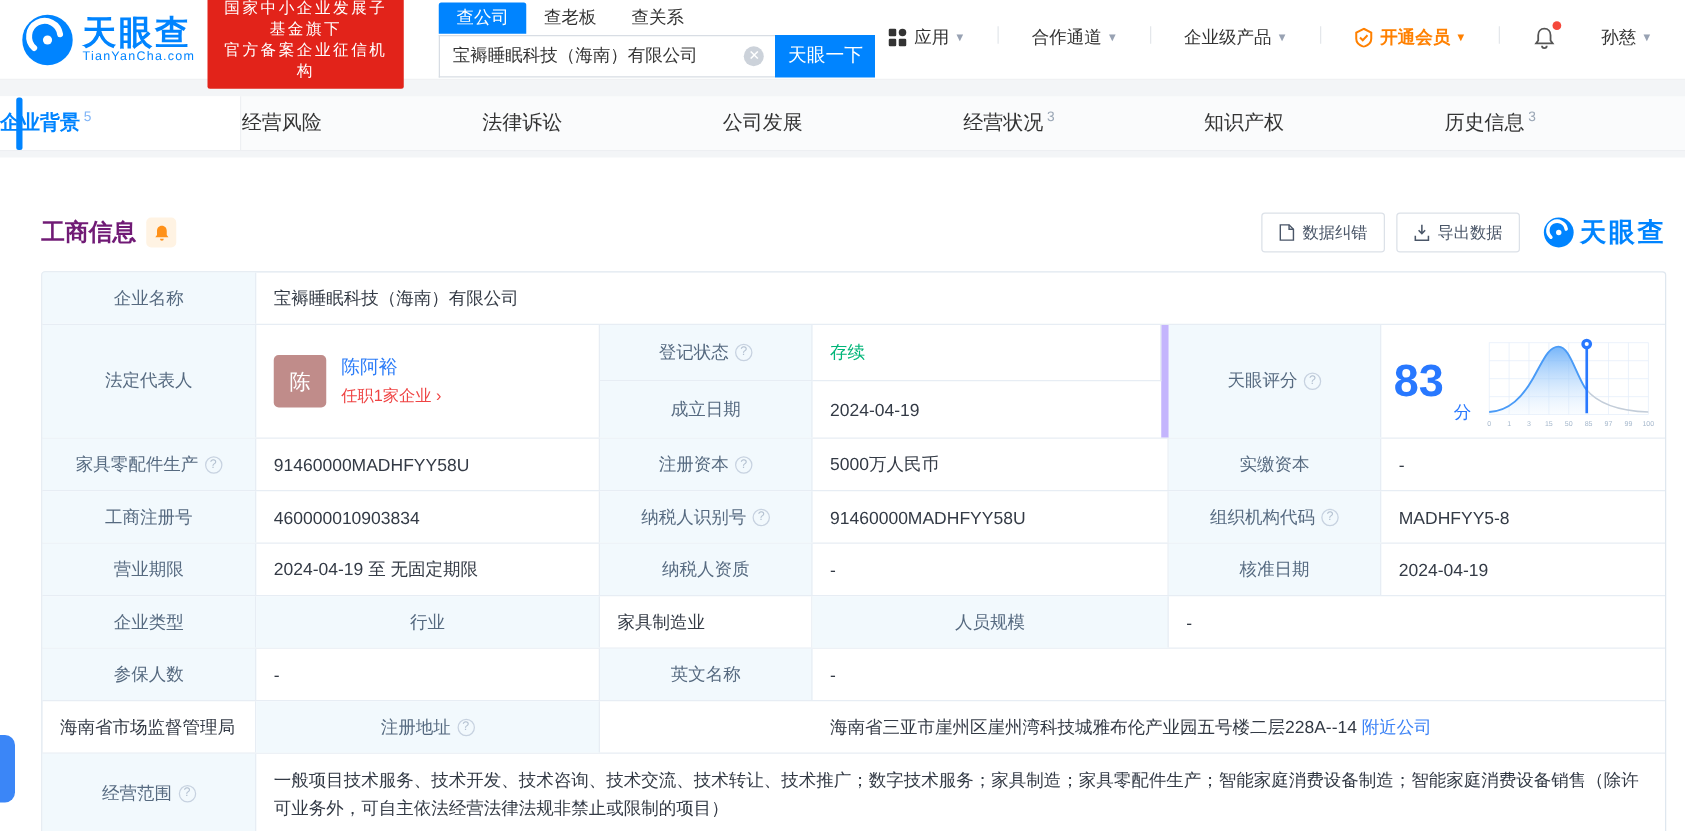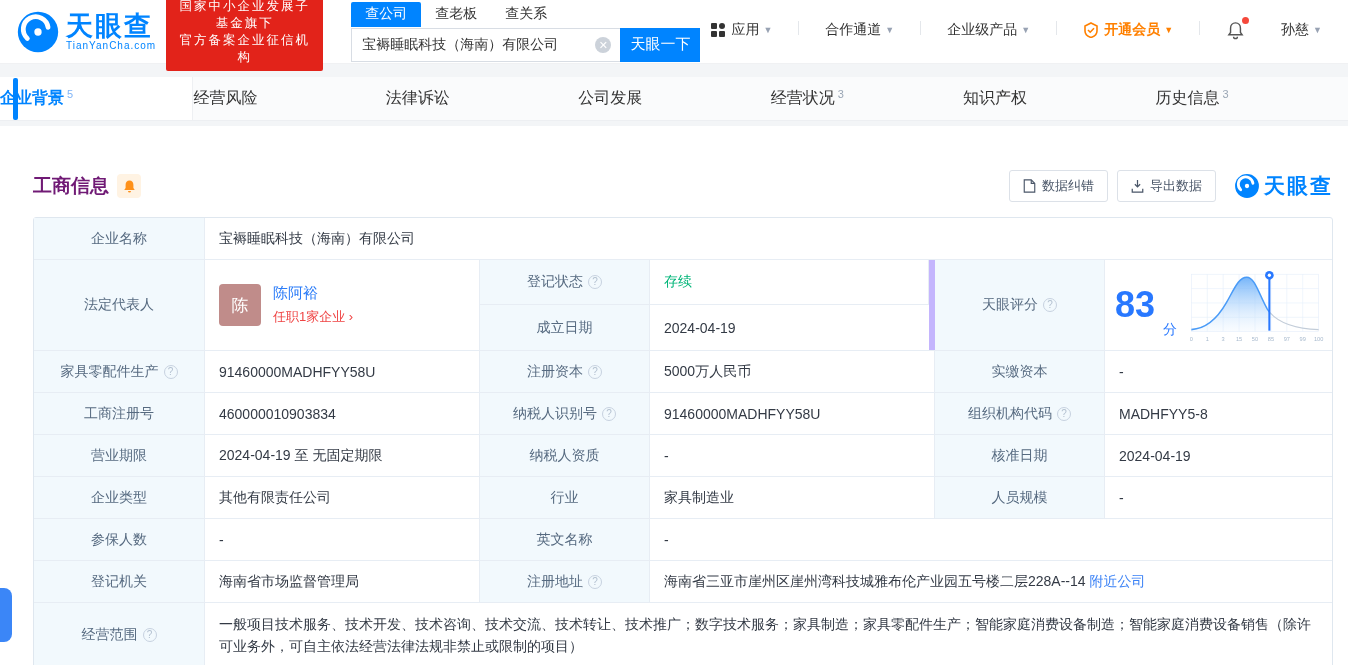--- a/index.html
+++ b/index.html
@@ -380,23 +380,20 @@
         </div>
       <div class="cell val">
           <span>2024-04-19</span>
         </div>
     </div>
 
     <div class="trow">
       <div class="cell lbl">
           <span>企业类型</span>
         </div>
-      <div class="cell val">
-          <span>其他有限责任公司</span>
-        </div>
       <div class="cell lbl">
           <span>行业</span>
         </div>
       <div class="cell val">
           <span>家具制造业</span>
         </div>
       <div class="cell lbl">
           <span>人员规模</span>
         </div>
       <div class="cell val">
@@ -413,23 +410,20 @@
         </div>
       <div class="cell lbl">
           <span>英文名称</span>
         </div>
       <div class="cell val" style="grid-column:4 / 7;">
           <span>-</span>
         </div>
     </div>
 
     <div class="trow">
-      <div class="cell lbl">
-          <span>登记机关</span>
-        </div>
       <div class="cell val">
           <span>海南省市场监督管理局</span>
         </div>
       <div class="cell lbl">
           <span>注册地址</span>
           <span class="q">?</span>
         </div>
       <div class="cell val" style="grid-column:4 / 7;">
         <span>海南省三亚市崖州区崖州湾科技城雅布伦产业园五号楼二层228A--14</span>&nbsp;<span class="link">附近公司</span>
       </div>

